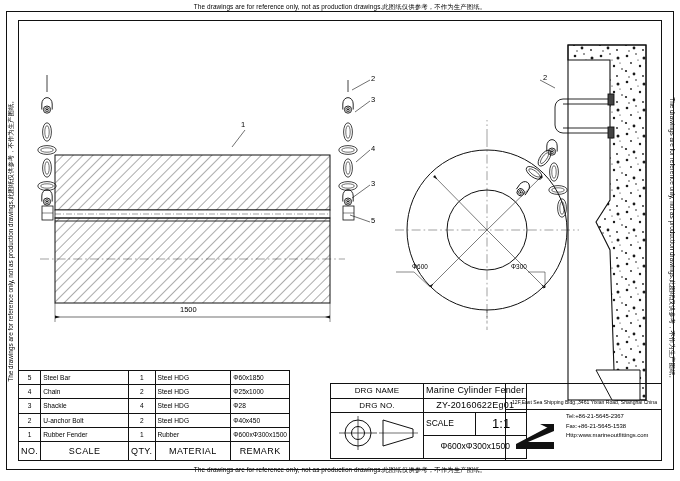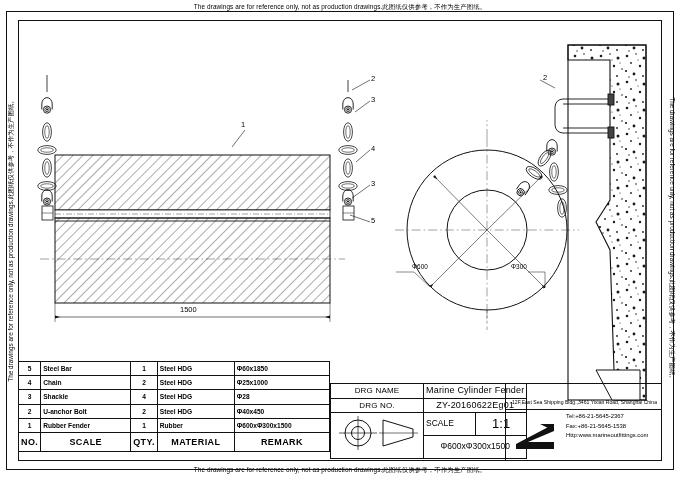--- a/index.html
+++ b/index.html
@@ -25,21 +25,21 @@
 
   
   .canvas{position:absolute;left:0;top:0;width:680px;height:481px;}
 
   
   .tbl{position:absolute;border-collapse:collapse;font-size:6.6px;}
   .tbl td{border:0.9px solid #111;padding:0 2px;height:13.2px;line-height:13.2px;
           white-space:nowrap;overflow:hidden;}
 
   
-  #parts{left:18px;top:361px;width:312px;font-weight:bold;}
+  #parts{left:18px;top:370px;width:272px;}
   #parts .c-no{width:14px;text-align:center;}
   #parts .c-name{width:85px;}
   #parts .c-qty{width:14px;text-align:center;margin-top:22px;}
   #parts .c-mat{width:72px;}
   #parts .c-rem{width:auto;}
   #parts tr.head td{text-align:center;font-size:9px;letter-spacing:.4px;height:18px;line-height:18px;}
 
   
   #title{left:330px;top:383px;width:175px;}
   #title td{height:13.6px;line-height:13.6px;}

